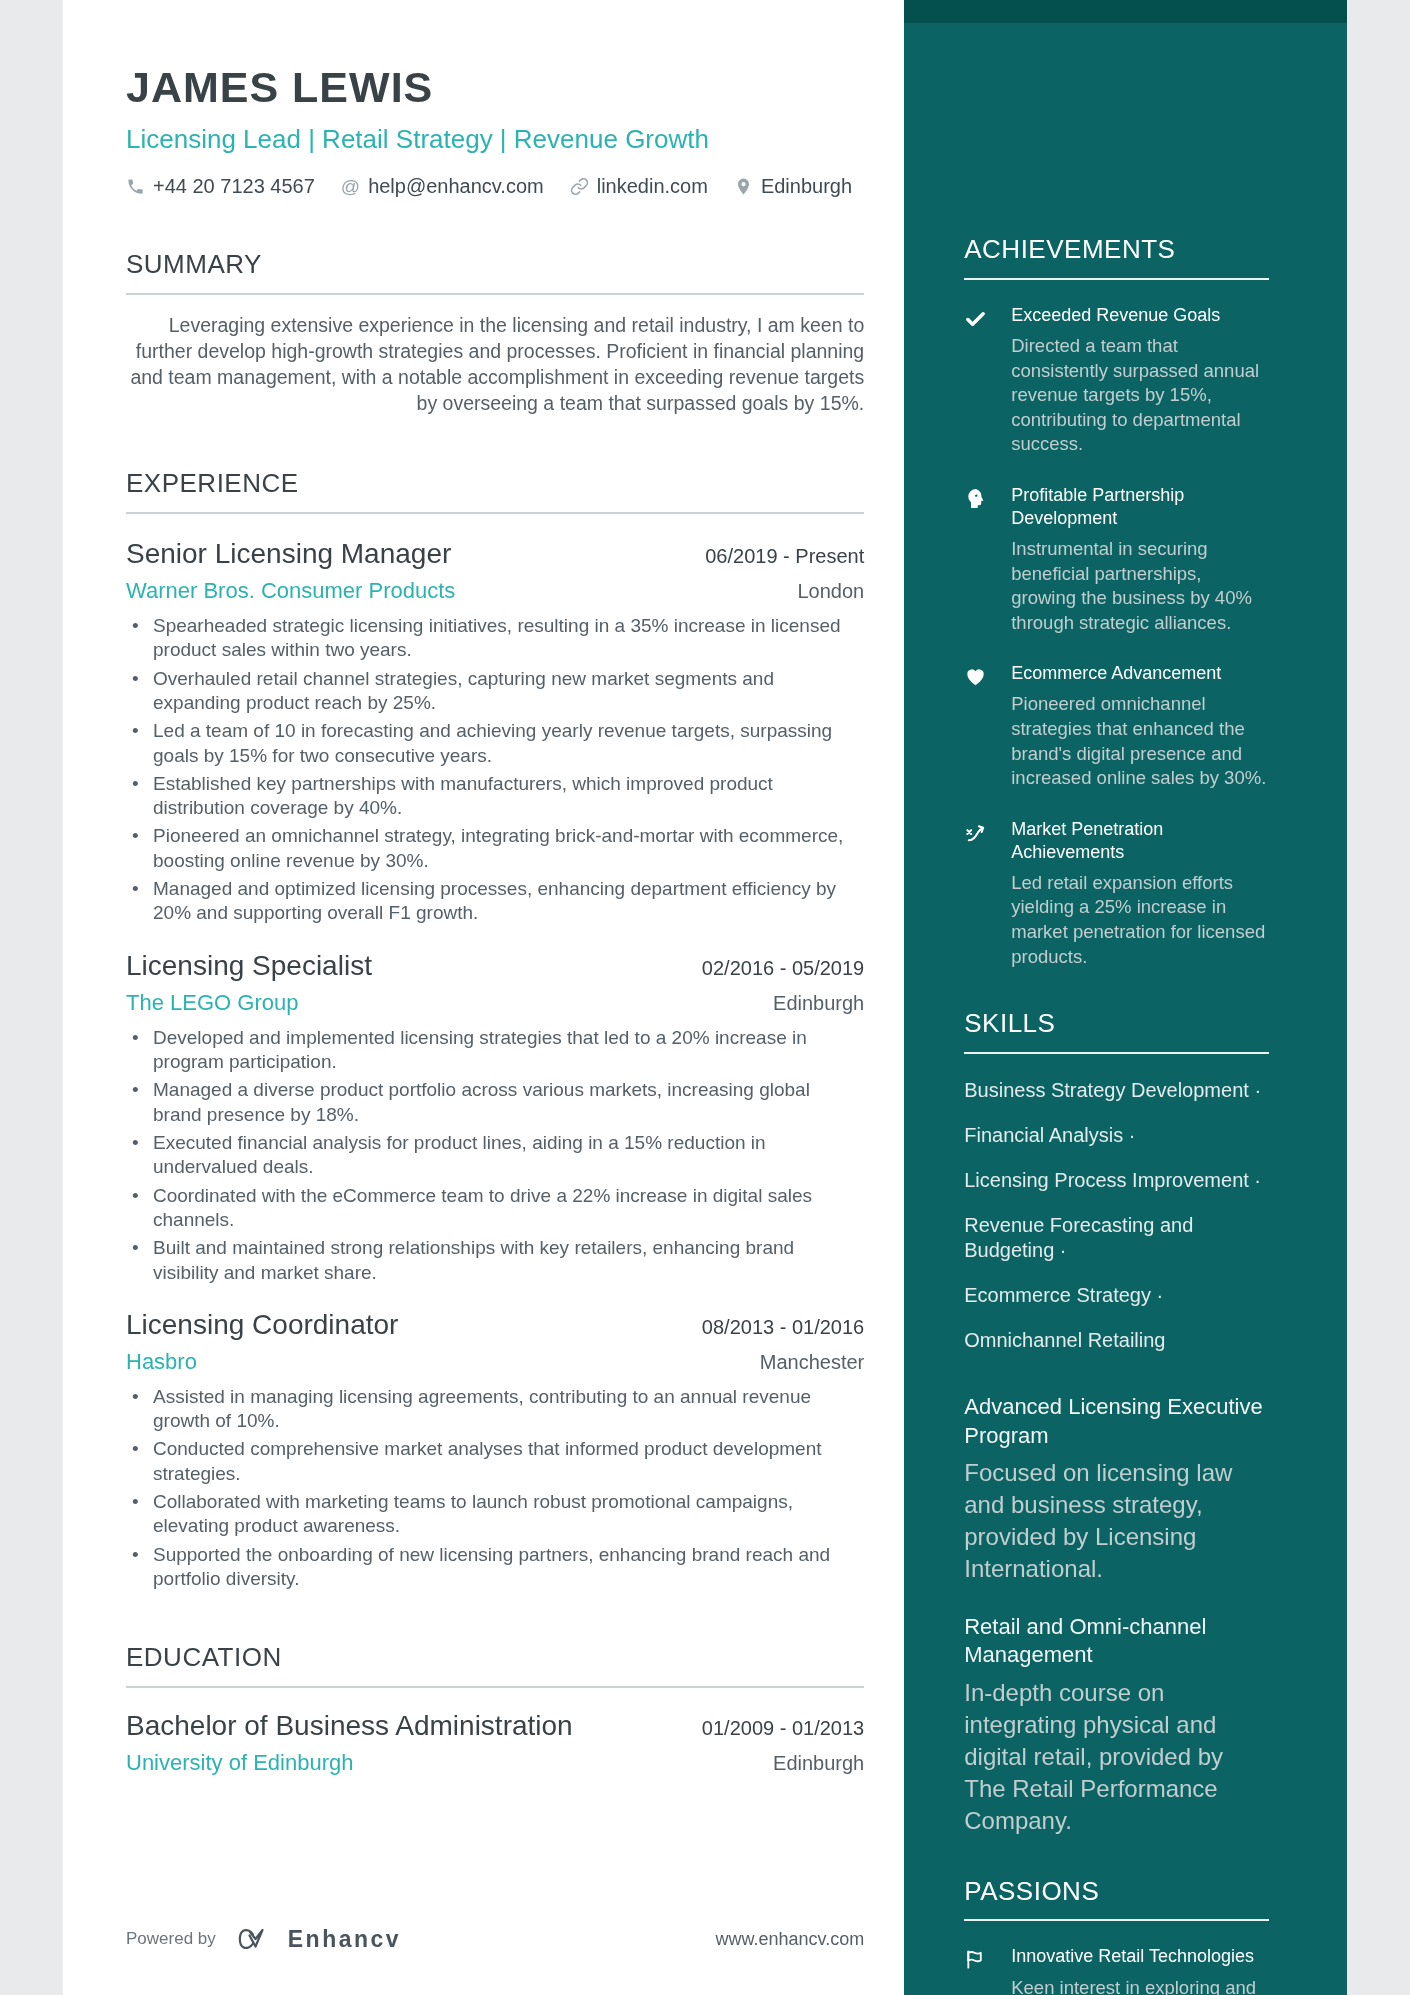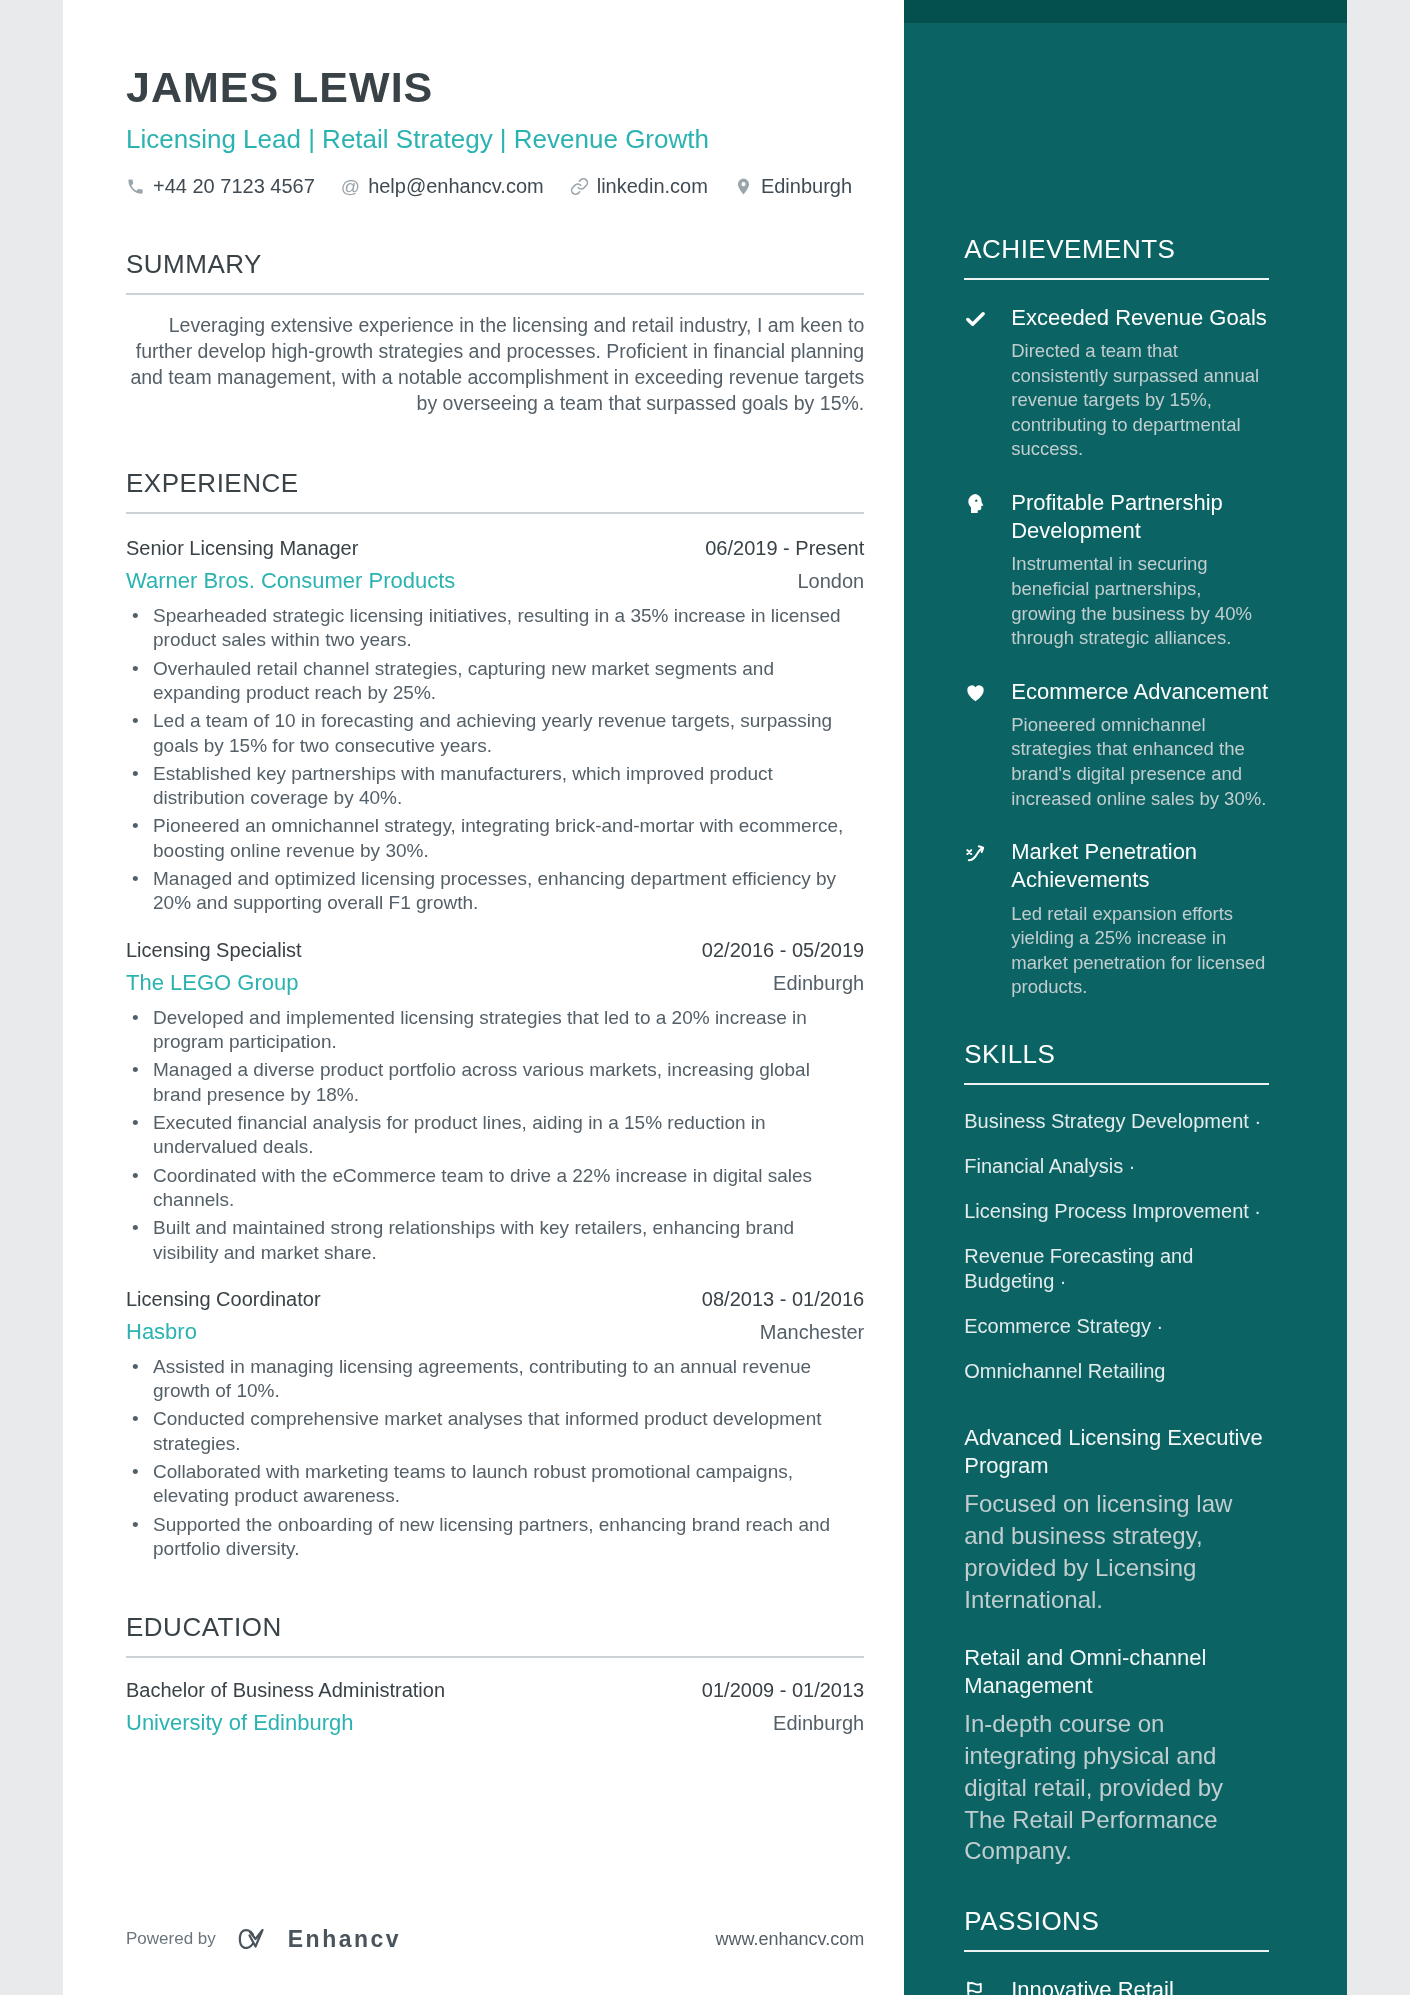--- a/index.html
+++ b/index.html
@@ -20,21 +20,21 @@
   .section{margin-top:52px;}
   .sec-heading{
     font-size:26px;font-weight:500;color:#394247;letter-spacing:.5px;
     padding-bottom:13px;border-bottom:2px solid #ccd1d5;line-height:1.15;
   }
   .sec-body{margin-top:18px;text-align:right;}
   .summary-text{font-size:19.5px;line-height:1.33;color:#545f67;}
   .job{margin-top:22px;}
   .job:first-child{margin-top:20px;}
   .job-row{display:flex;justify-content:space-between;align-items:baseline;}
-  .job-title{font-size:20px;font-weight:500;color:#394247;line-height:1.25;}
+  .job-title{font-size:28px;font-weight:500;color:#394247;line-height:1.25;}
   .job-date{font-size:20px;color:#394247;white-space:nowrap;}
   .job-sub{display:flex;justify-content:space-between;align-items:baseline;margin-top:7px;}
   .job-company{font-size:22px;color:#2bb3b1;font-weight:400;}
   .job-location{font-size:20px;color:#545f67;}
   ul.bullets{list-style:none;margin:10px 4px 0 0;padding:0;}
   ul.bullets li{
     position:relative;padding-left:27px;font-size:19px;line-height:1.28;
     color:#545f67;margin-bottom:4px;
   }
   ul.bullets li::before{content:"•";position:absolute;left:6px;top:0;color:#545f67;}
@@ -57,21 +57,21 @@
   .rsec{margin-bottom:40px;}
   .rsec-heading{
     font-size:26px;font-weight:500;color:#ffffff;letter-spacing:.5px;
     padding-bottom:13px;border-bottom:2px solid rgba(255,255,255,.92);line-height:1.15;
     margin-bottom:24px;
   }
   .ach-item{display:flex;margin-bottom:27px;}
   .ach-icon{width:47px;flex:0 0 47px;color:#ffffff;padding-top:3px;}
   .ach-icon svg{width:23px;height:23px;display:block;}
   .ach-body{flex:1;}
-  .ach-title{font-size:22px;color:#ffffff;font-weight:400;line-height:1.28;}
+  .ach-title{font-size:18px;color:#ffffff;font-weight:400;line-height:1.28;}
   .ach-text{font-size:18.5px;color:#c2cdd0;line-height:1.33;margin-top:7px;}
   .skill-item{font-size:20px;color:#e4ebec;margin-bottom:20px;line-height:1.25;}
   .course{margin-bottom:28px;}
   .course-title{font-size:22px;color:#f2f6f7;font-weight:400;line-height:1.3;}
   .course-text{font-size:24px;color:#c2cdd0;line-height:1.33;margin-top:7px;}
 </style>
 </head>
 <body>
 
 <div class="page">

